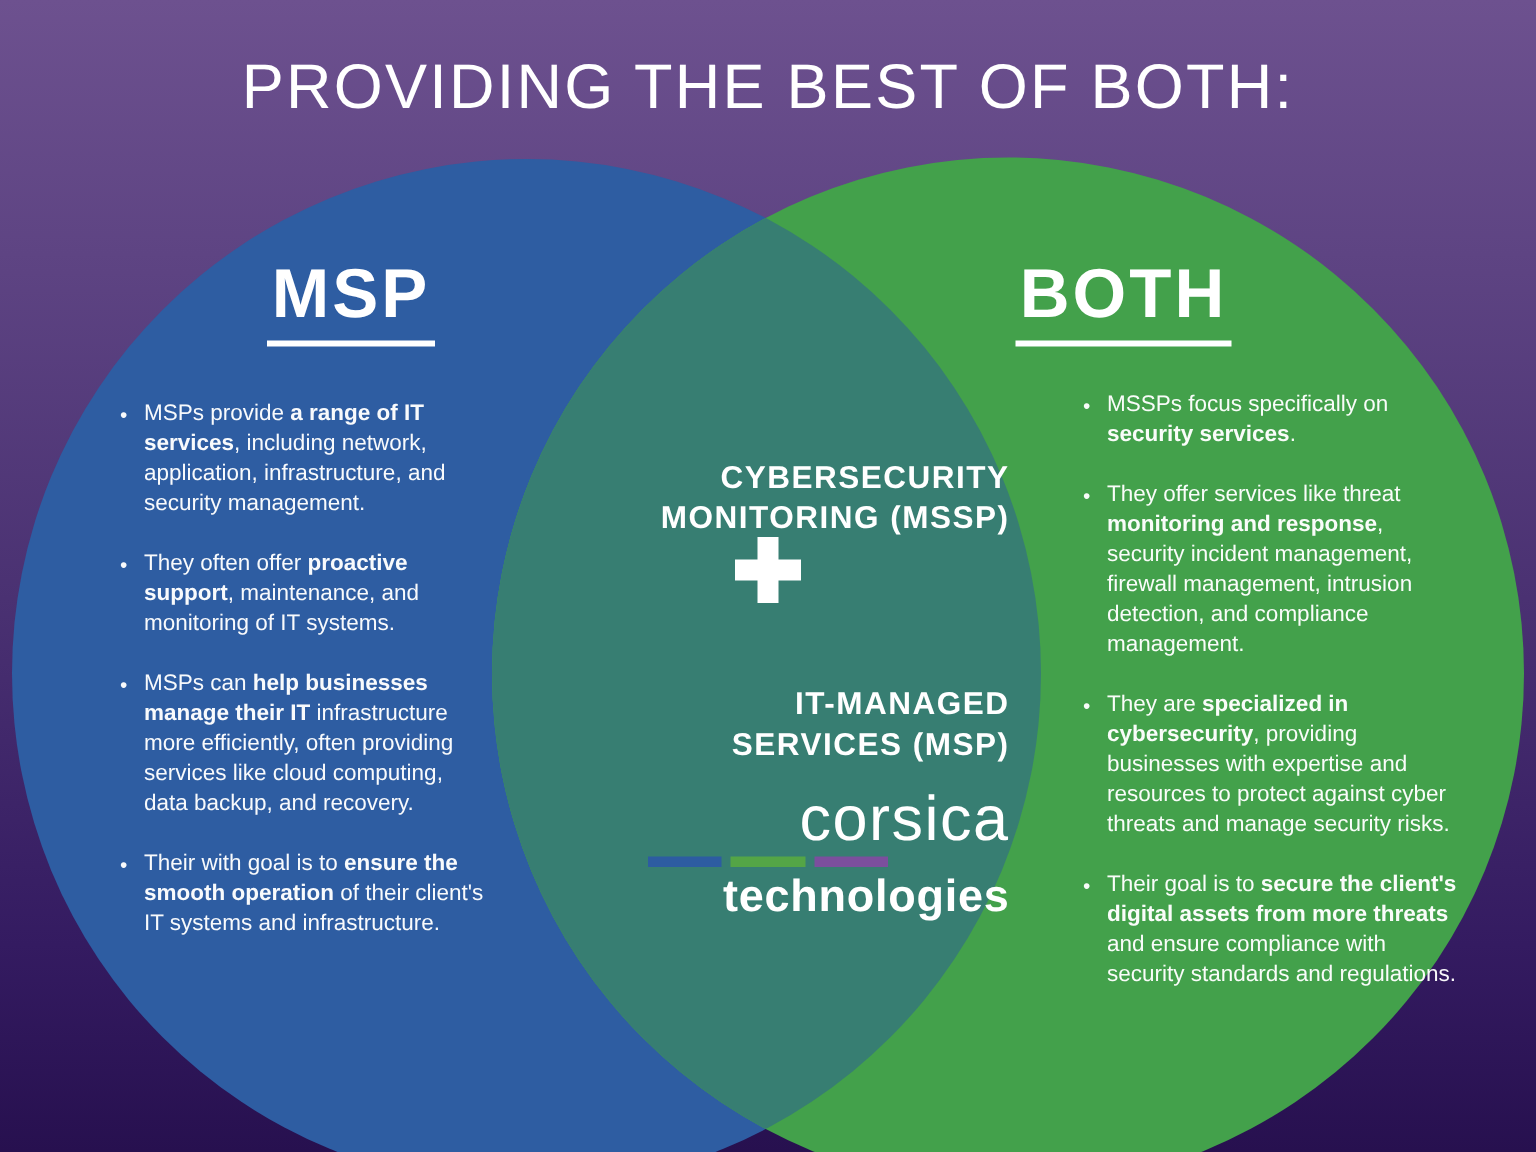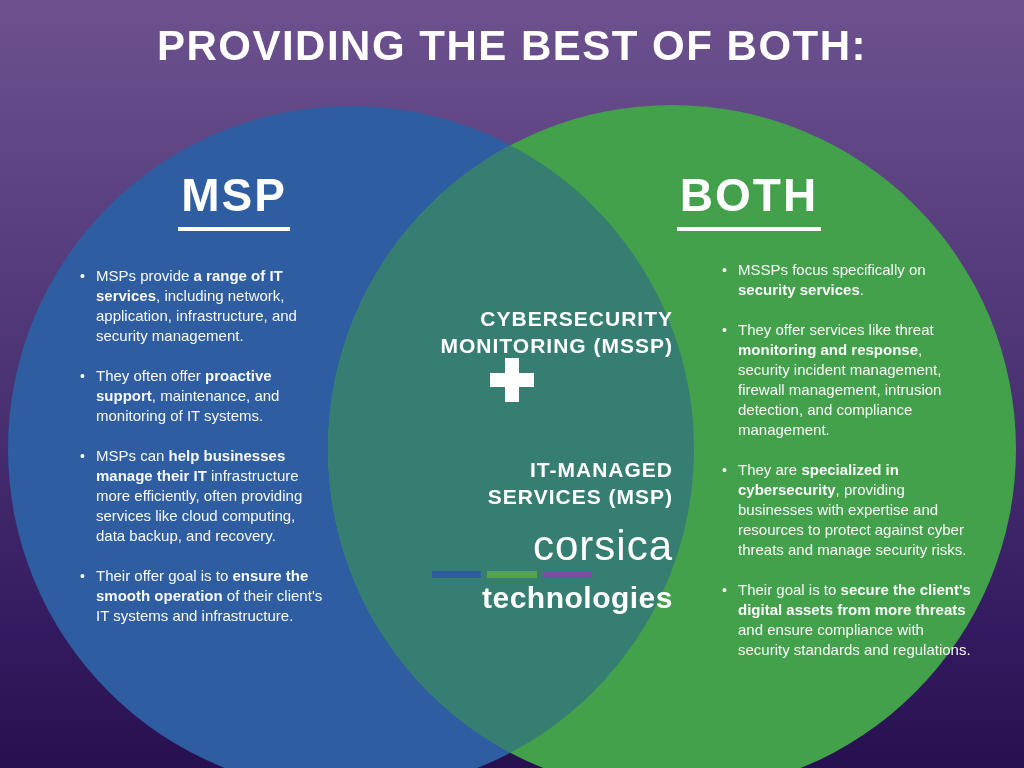--- a/index.html
+++ b/index.html
@@ -3,22 +3,22 @@
 <meta charset="utf-8">
 <style>
   html,body{margin:0;padding:0;background:#27104f;}
   .canvas{
     position:relative;width:1024px;height:768px;overflow:hidden;
     background:linear-gradient(180deg,#6d518f 0%,#5e4483 22%,#4a3172 52%,#341b61 82%,#27104f 100%);
     font-family:"Liberation Sans", sans-serif;color:#ffffff;
   }
   .venn{position:absolute;left:0;top:0;}
   .page-title{
-    position:absolute;left:0;right:0;top:22px;margin:0;text-align:center;
-    font-size:42px;font-weight:700;letter-spacing:1.5px;color:#fff;
+    position:absolute;left:0;right:0;top:22px;margin:12px;text-align:center;
+    font-size:42px;font-weight:400;letter-spacing:1.5px;color:#fff;
   }
   .circle-heading{
     position:absolute;top:168px;text-align:center;font-size:46px;font-weight:700;letter-spacing:2px;
   }
   .circle-heading span{display:inline-block;border-bottom:4px solid #fff;padding:0 3px 5px 3px;}
   .heading-msp{left:158px;width:152px;}
   .heading-mssp{left:664px;width:170px;}
   ul.bullets{
     position:absolute;margin:16px;padding:0;list-style:none;
     font-size:15px;line-height:20px;color:rgba(255,255,255,0.97);
@@ -67,21 +67,21 @@
   </div>
 
   <div class="circle-heading heading-mssp">
     <span>BOTH</span>
   </div>
 
   <ul class="bullets bullets-left">
       <li><span>MSPs provide </span><b>a range of IT services</b><span>, including network, application, infrastructure, and security management.</span></li>
       <li><span>They often offer </span><b>proactive support</b><span>, maintenance, and monitoring of IT systems.</span></li>
       <li><span>MSPs can </span><b>help businesses manage their IT</b><span> infrastructure more efficiently, often providing services like cloud computing, data backup, and recovery.</span></li>
-      <li><span>Their offer goal is to </span><b>ensure the smooth operation</b><span> of their client's IT systems and infrastructure.</span></li>
+      <li><span>Their with goal is to </span><b>ensure the smooth operation</b><span> of their client's IT systems and infrastructure.</span></li>
     </ul>
 
   <ul class="bullets bullets-right">
       <li><span>MSSPs focus specifically on </span><b>security services</b><span>.</span></li>
       <li><span>They offer services like threat </span><b>monitoring and response</b><span>, security incident management, firewall management, intrusion detection, and compliance management.</span></li>
       <li><span>They are </span><b>specialized in cybersecurity</b><span>, providing businesses with expertise and resources to protect against cyber threats and manage security risks.</span></li>
       <li><span>Their goal is to </span><b>secure the client's digital assets from more threats</b><span> and ensure compliance with security standards and regulations.</span></li>
     </ul>
 
   <div class="center-label center-top">CYBERSECURITY

